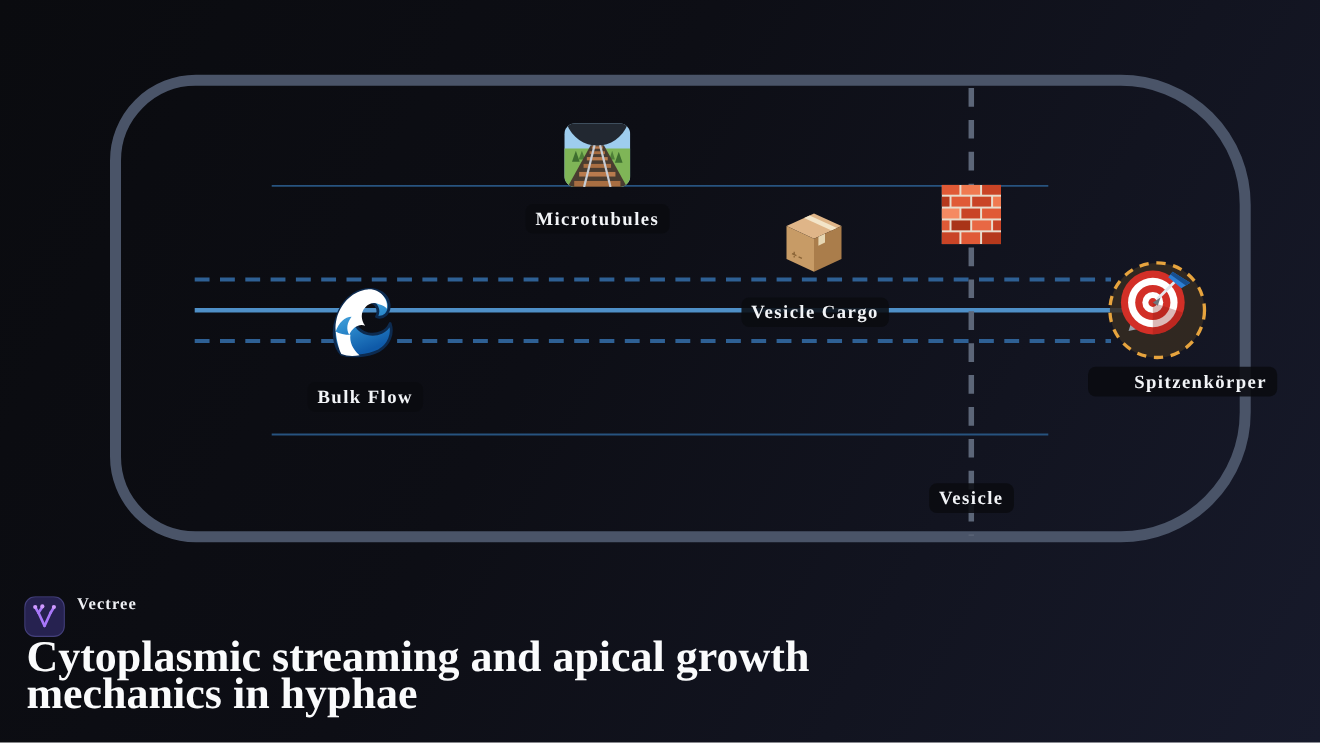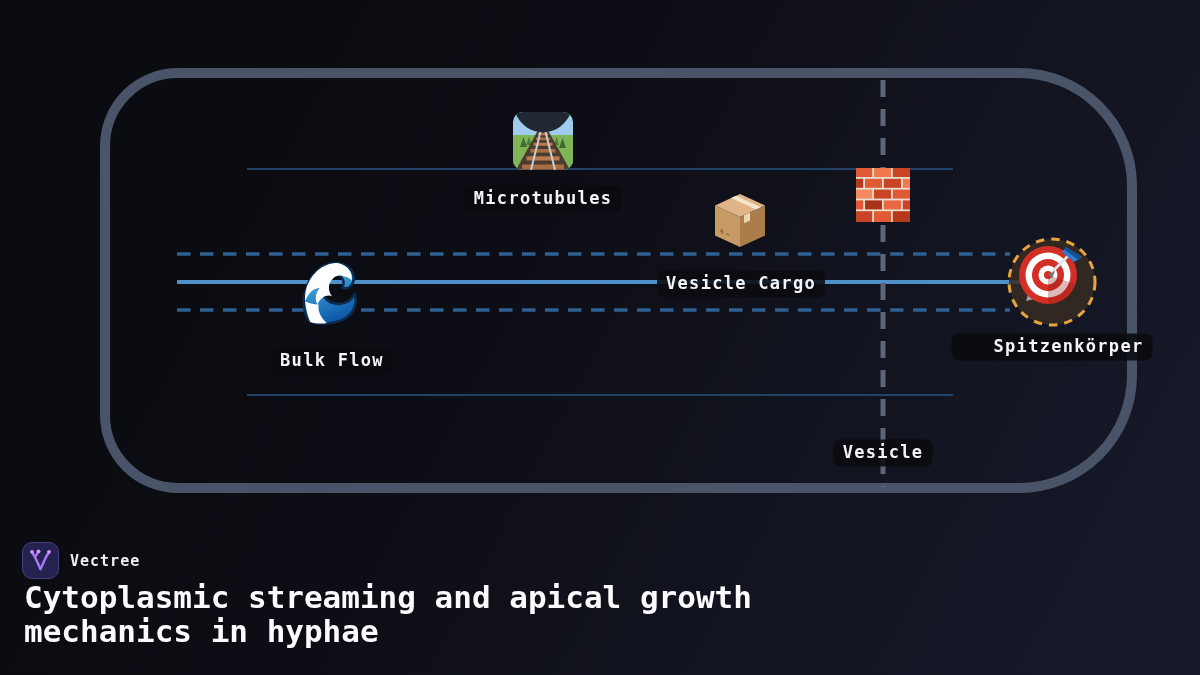--- a/index.html
+++ b/index.html
@@ -1,45 +1,45 @@
 <!DOCTYPE html>
 <html><head>
 <meta charset="utf-8">
 <style>
   html,body{margin:0;padding:0;}
   body{
     width:1200px;height:675px;overflow:hidden;position:relative;
     background:linear-gradient(118deg,#0a0b0f 0%,#0d0e15 42%,#171a2b 100%);
     font-family:"DejaVu Sans Mono","Liberation Mono",monospace;
   }
-  #canvas{position:absolute;inset:0;}
+  #canvas{position:absolute;inset:0;font-family:Liberation Serif, serif;}
   
   .hypha{
     position:absolute;left:100px;top:68px;width:1017px;height:405px;
     border:10px solid #4a5468;
     border-radius:78px 118px 118px 78px;
     background:transparent;
   }
   .lines-svg{position:absolute;left:0;top:0;width:1200px;height:675px;}
   .icon{position:absolute;}
   .icon svg{display:block;width:100%;height:100%;}
   .dlabel{
     position:absolute;transform:translate(-50%,-50%);
     background:rgba(10,11,16,0.88);
     padding:3px 9px;border-radius:7px;
     font-weight:bold;font-size:17px;line-height:1.25;
     letter-spacing:1.3px;color:#f2f4f7;white-space:nowrap;
   }
   
-  .brand-row{position:absolute;left:22px;top:542px;display:flex;align-items:center;gap:11px;}
+  .brand-row{position:absolute;left:22px;top:542px;display:flex;gap:11px;}
   .brand-logo{width:37px;height:37px;}
   .brand-name{font-weight:bold;font-size:15px;letter-spacing:1px;color:#eef0f4;}
   .page-title{
     position:absolute;left:24px;top:580px;width:885px;
-    font-weight:bold;font-size:31px;line-height:34px;letter-spacing:0;
+    font-weight:bold;font-size:40px;line-height:34px;letter-spacing:0;
     color:#fafbfc;
   }
   .footer-url{
     position:absolute;right:24px;top:624px;
     font-size:14px;letter-spacing:0.5px;color:#656c80;
   }
 </style>
 </head>
 <body>
 
@@ -146,21 +146,21 @@
       <line x1="40" y1="31" x2="58" y2="13" stroke="#e3e8ee" stroke-width="2.6"></line>
       <polygon points="54,6 70,16 62,21 50,11" fill="#2d7fd4"></polygon>
       <polygon points="54,6 70,16 66,18.5 52,8.5" fill="#174f8f"></polygon>
       <polygon points="36,34 43,29.5 40.5,37" fill="#6f767e"></polygon>
     </svg>
   </div>
 
   <div class="dlabel" style="left:543px;top:199px;">Microtubules</div>
   <div class="dlabel" style="left:741px;top:284px;">Vesicle Cargo</div>
   <div class="dlabel" style="left:332px;top:361px;">Bulk Flow</div>
-  <div class="dlabel" style="left:1052px;top:347px;padding-left:42px;">Spitzenkörper</div>
+  <div class="dlabel" style="left:1075px;top:347px;padding-left:42px;">Spitzenkörper</div>
   <div class="dlabel" style="left:883px;top:453px;">Vesicle</div>
 
   <div class="brand-row">
     <div class="brand-logo">
       <svg viewBox="0 0 37 37">
         <rect x="0.5" y="0.5" width="36" height="36" rx="9.5" fill="#262250" stroke="#44407c"></rect>
         <g stroke="#a878fa" stroke-width="2.4" stroke-linecap="round" fill="none">
           <path d="M18.5 27 L13 15"></path>
           <path d="M18.5 27 L24 15"></path>
           <path d="M13 15 L10.5 11"></path>

